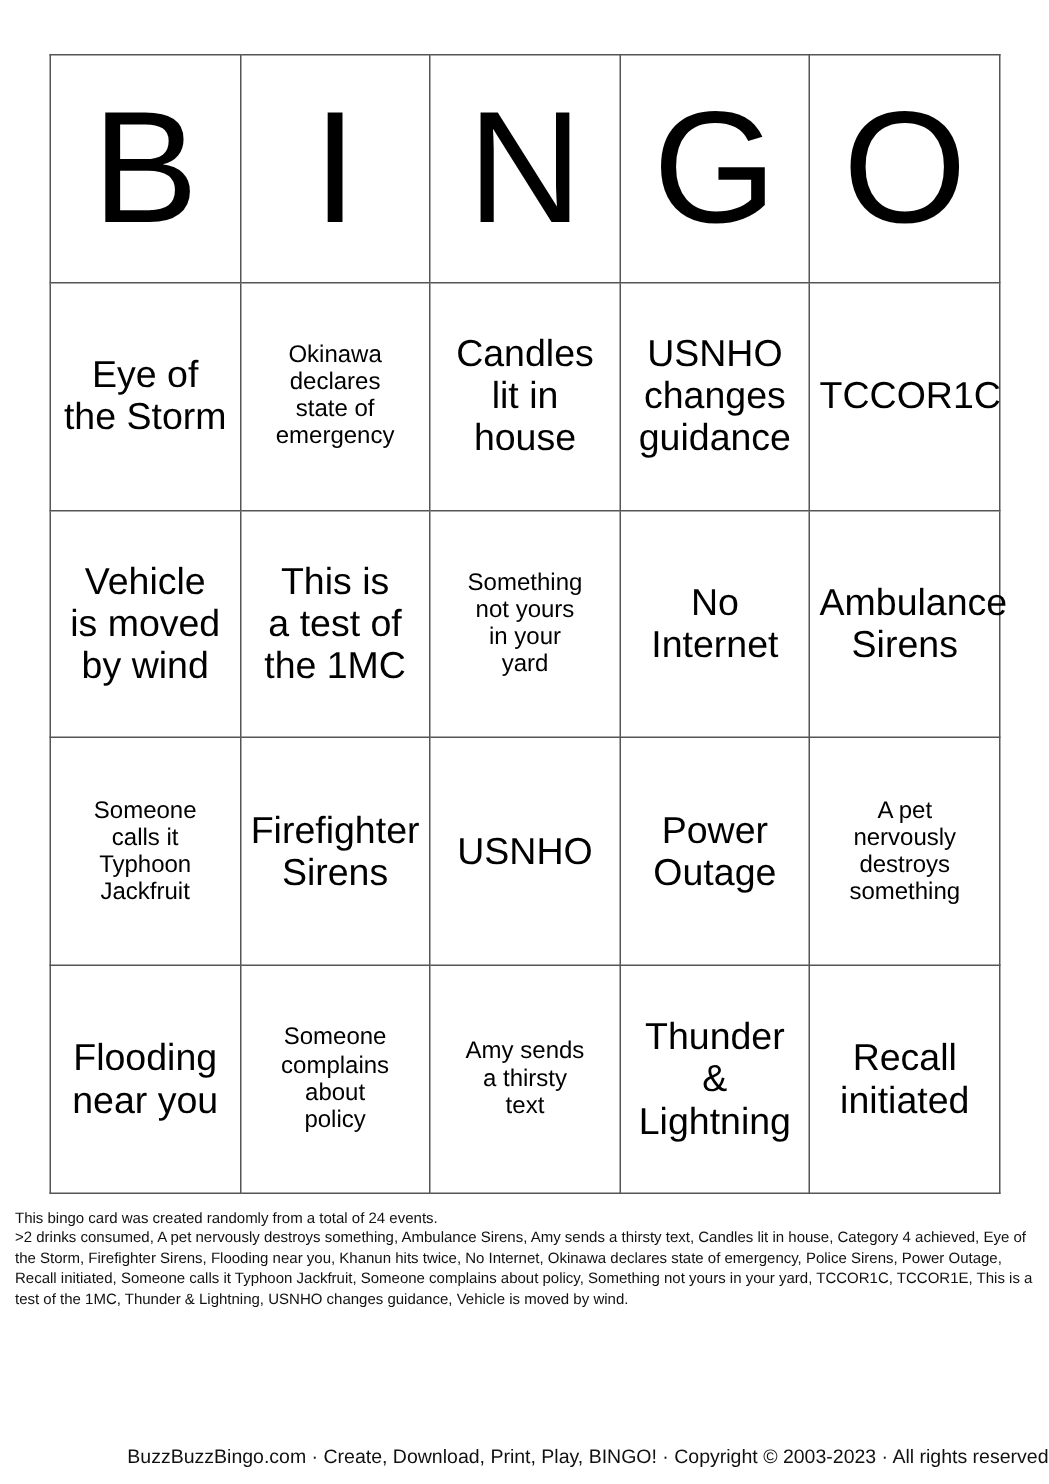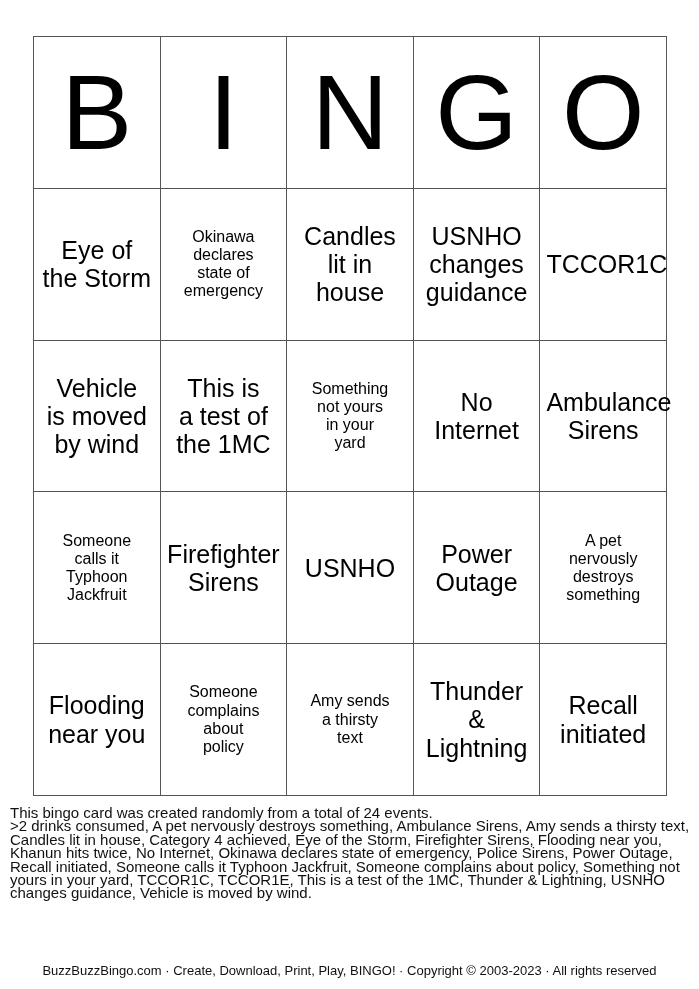--- a/index.html
+++ b/index.html
@@ -2,22 +2,22 @@
 <html><head>
   <meta charset="utf-8">
   <style>
     html, body { margin: 0; padding: 0; background: #ffffff; }
     body { width: 699px; height: 989px; position: relative; font-family: "Liberation Sans", sans-serif; color: #000; overflow: hidden; }
     .card { position: absolute; left: 33px; top: 36px; width: 633px; height: 760px; border-collapse: collapse; table-layout: fixed; }
     .card td { border: 1px solid #555; width: 126.6px; height: 126.6px; text-align: center; vertical-align: middle; padding: 0 6px; box-sizing: border-box; line-height: 1.13; }
     .card td.hdr { font-size: 106px; line-height: 1; padding: 0; font-weight: normal; }
     .card td.lg { font-size: 25px; }
     .card td.sm { font-size: 16px; text-align: center; }
-    .info { position: absolute; left: 10px; top: 806px; width: 680px; font-size: 15px; line-height: 13.4px; color: #111; }
-    .footer { position: absolute; left: 0; top: 963px; width: 699px; text-align: center; font-size: 13px; color: #111; }
+    .info { position: absolute; left: 10px; top: 806px; width: 680px; font-size: 10px; line-height: 13.4px; color: #111; }
+    .footer { position: absolute; left: 0; top: 963px; width: 699px; text-align: right; font-size: 13px; color: #111; }
   </style>
 </head>
 <body>
 
 <table class="card">
   <tbody>
       <tr>
     <td class="hdr">B</td>
     <td class="hdr">I</td>
     <td class="hdr">N</td>

